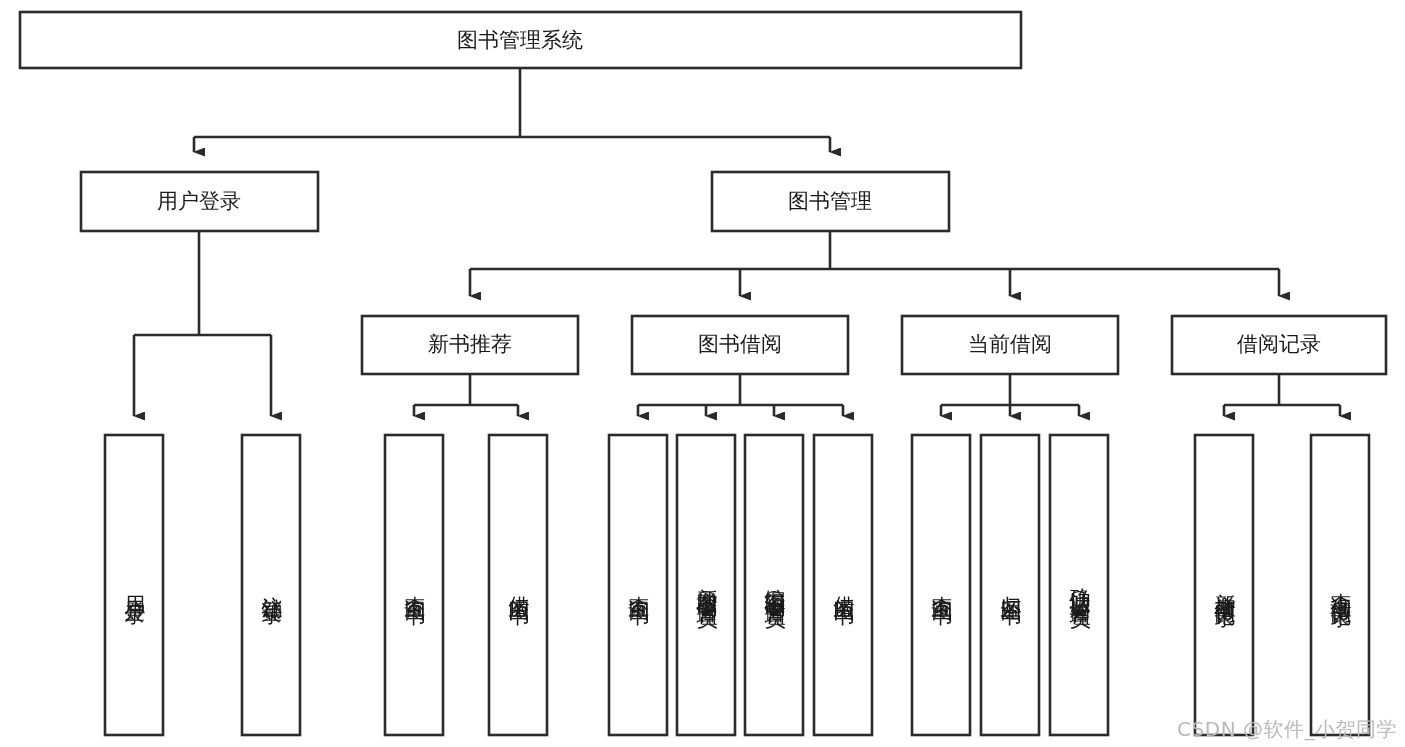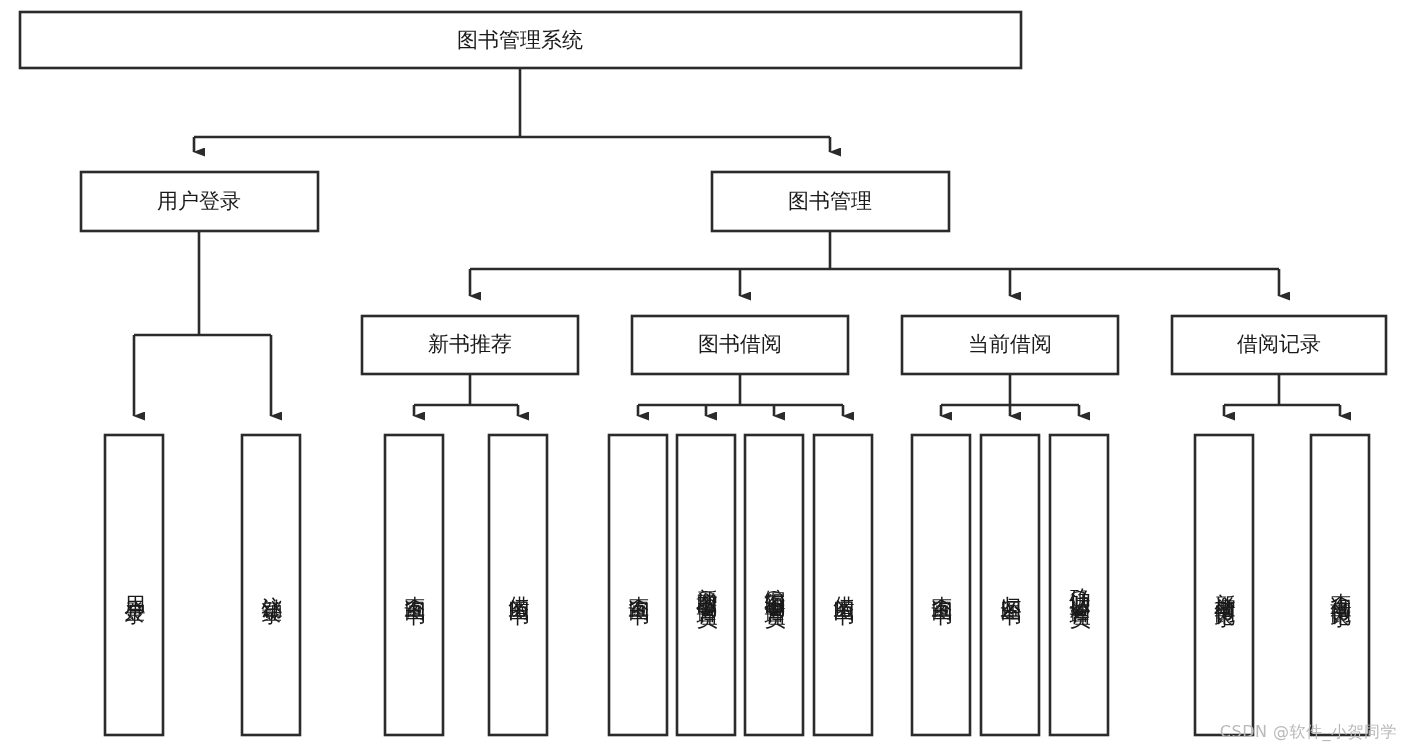--- a/index.html
+++ b/index.html
@@ -57,21 +57,21 @@
   }
   .edge-arrow {
     fill: #2b2b2b;
     stroke: none;
   }
   .watermark {
     position: absolute;
     right: 8px;
     bottom: 4px;
     font-family: "DejaVu Sans", "Liberation Sans", sans-serif;
-    font-size: 16px;
+    font-size: 20px;
     color: #b9b9b9;
     letter-spacing: 0.5px;
     user-select: none;
     white-space: nowrap;
   }
 </style>
 </head>
 <body>
 
 <div id="diagram-root">

